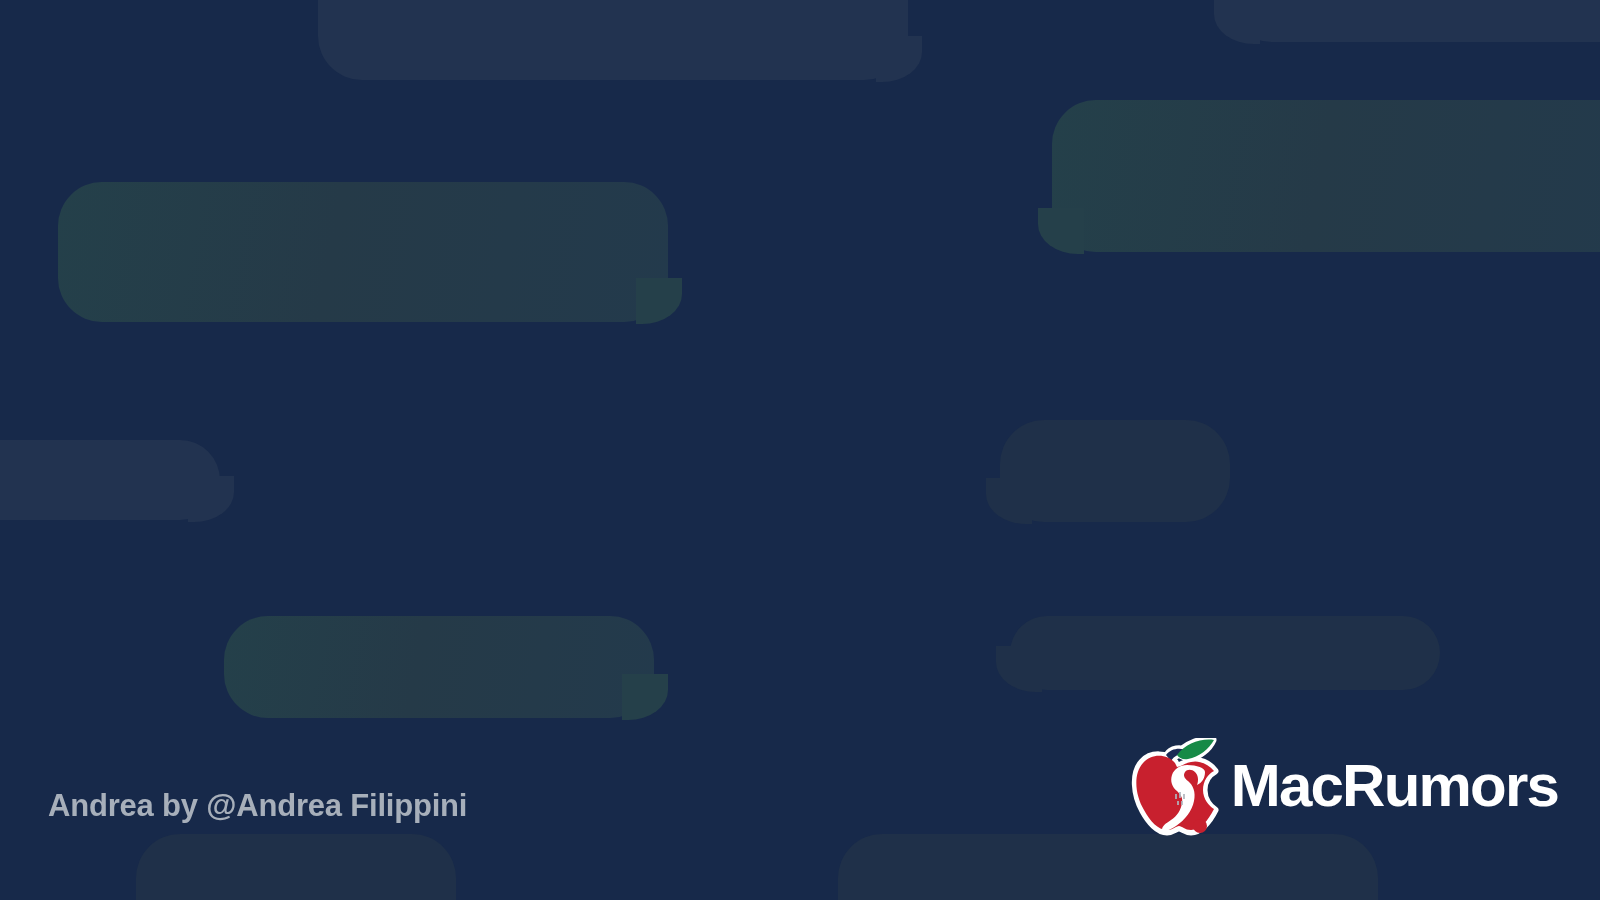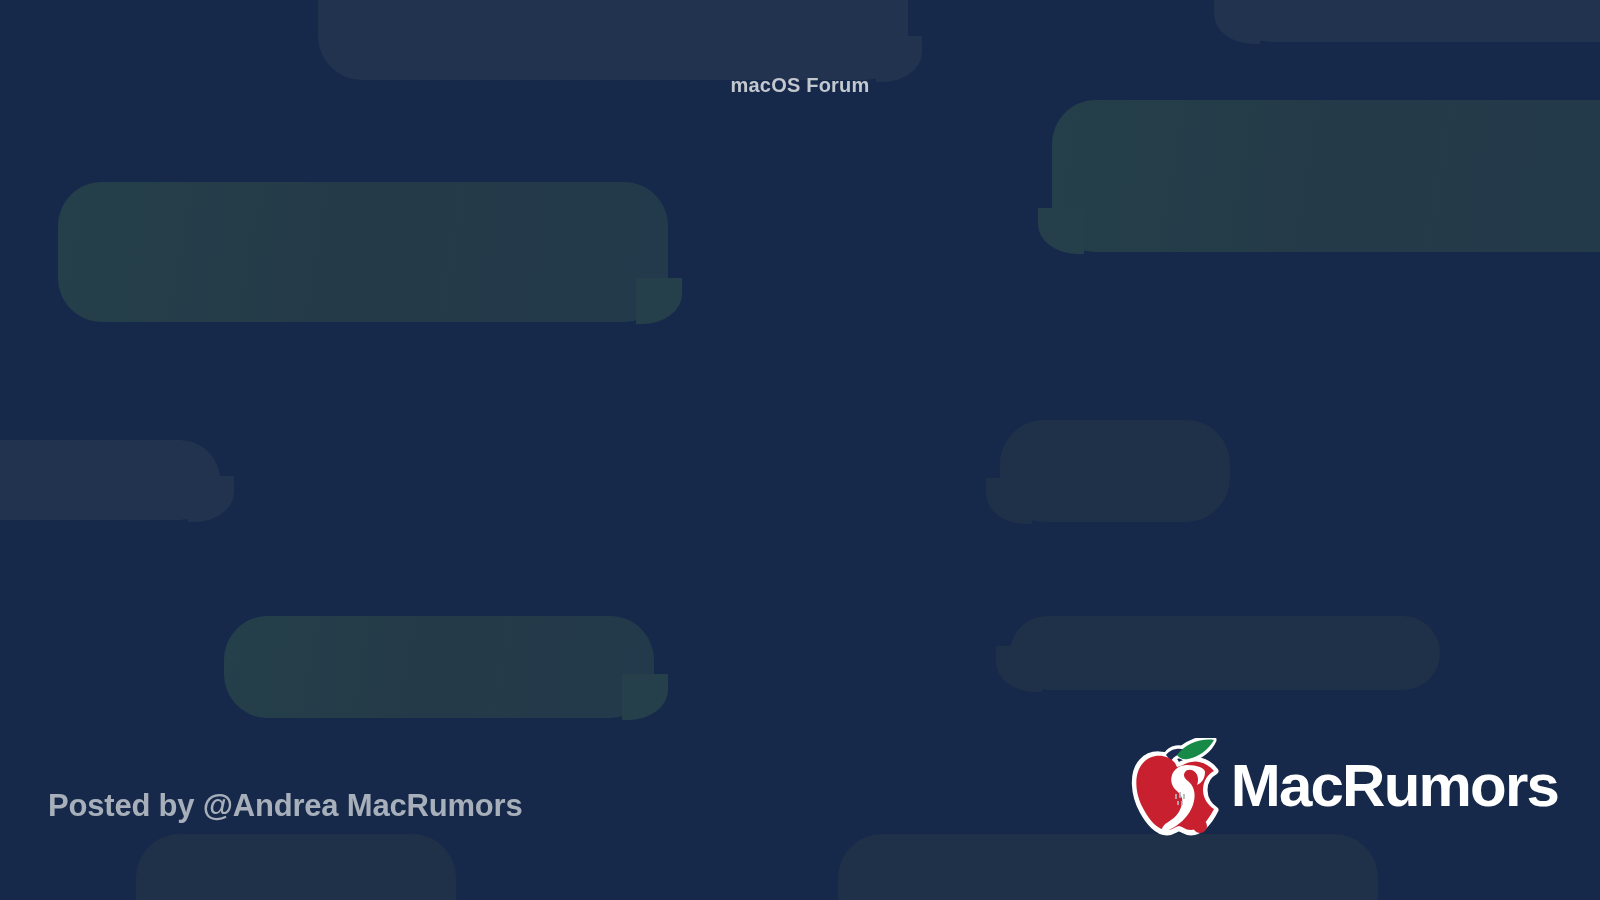--- a/index.html
+++ b/index.html
@@ -148,24 +148,23 @@
 
     <div class="bubble navy2" style="left:1010px; top:616px; width:430px; height:74px;">
       <div class="tail navy2 bl" style="left:-14px; bottom:-2px;"></div>
     </div>
 
     <div class="bubble navy2" style="left:136px; top:834px; width:320px; height:140px;"></div>
 
     <div class="bubble navy2" style="left:838px; top:834px; width:540px; height:140px;"></div>
   </div>
 
-  <div class="forum-label">macOS Forum</div>
-
-
-  <div class="byline">Posted by @Andrea MacRumors</div>
+
+
+  <div class="byline">Andrea by @Andrea Filippini</div>
 
   <div class="logo">
     <svg class="logo-apple" viewBox="0 0 92 100">
 
       <g>
         <path d="M47 16 C54 6 70 0 82 2 C78 11 68 19 58 21 Z" fill="#ffffff" stroke="#ffffff" stroke-width="7" stroke-linejoin="round"></path>
         <path d="M36 17 C40 10 50 9 56 13 C49 15 43 18 40 23 Z" fill="#ffffff" stroke="#ffffff" stroke-width="7" stroke-linejoin="round"></path>
         <path d="M44 24 C36 15 20 14 11 24 C1 35 3 57 12 73 C18 84 27 94 36 94
                  C42 94 45 90 48 90 C51 90 54 94 60 94 C69 94 78 84 84 72
                  C79 69 73 62 73 52 C73 43 78 36 84 33 C78 25 68 21 60 23

